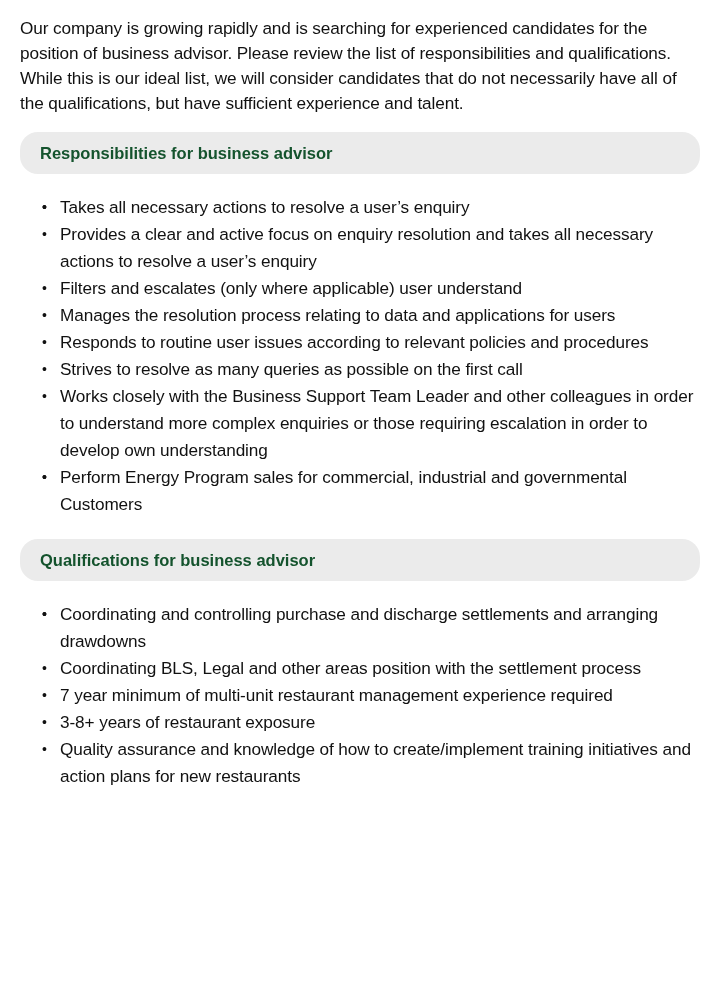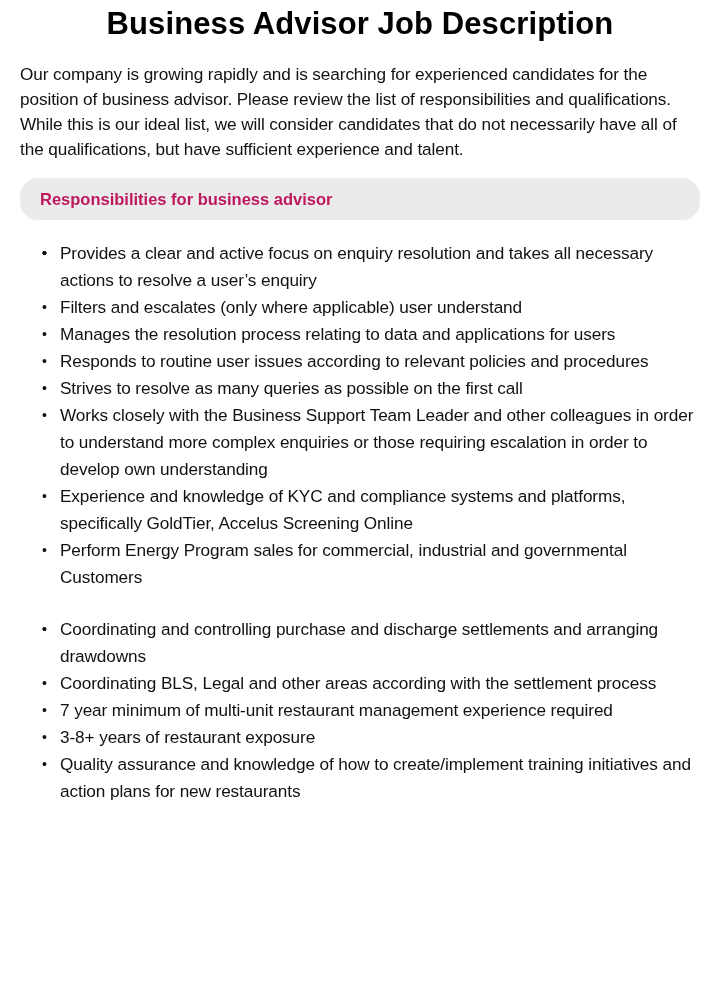--- a/index.html
+++ b/index.html
@@ -29,21 +29,21 @@
       letter-spacing: -0.1px;
     }
     .section-header {
       margin-top: 16px;
       background: #ebebeb;
       height: 42px;
       line-height: 42px;
       padding-left: 20px;
       font-size: 16.5px;
       font-weight: bold;
-      color: #be185d;
+      color: #14532d;
       border-radius: 18px;
     }
     ul.items {
       margin: 20px 0 0 0;
       padding: 0 0 0 40px;
       list-style: none;
     }
     ul.items li {
       position: relative;
       font-size: 17.2px;
@@ -56,44 +56,44 @@
       top: 0;
       font-size: 14px;
       line-height: 27px;
     }
     .section-gap { height: 5px; }
   </style>
 </head>
 <body>
 
 <div class="page">
-  <h1>Business Advisor Job Description</h1>
   <p class="intro">Our company is growing rapidly and is searching for experienced candidates for the position of business advisor. Please review the list of responsibilities and qualifications. While this is our ideal list, we will consider candidates that do not necessarily have all of the qualifications, but have sufficient experience and talent.</p>
 
   <div>
     <div class="section-header">Responsibilities for business advisor</div>
     <ul class="items">
       <li><span class="bullet">•</span></li>
-      <li><span class="bullet">•</span></li>
+      <li><span class="bullet">•</span><span>Takes all necessary actions to resolve a user’s enquiry</span></li>
       <li><span class="bullet">•</span><span>Provides a clear and active focus on enquiry resolution and takes all necessary actions to resolve a user’s enquiry</span></li>
       <li><span class="bullet">•</span><span>Filters and escalates (only where applicable) user understand</span></li>
       <li><span class="bullet">•</span><span>Manages the resolution process relating to data and applications for users</span></li>
       <li><span class="bullet">•</span><span>Responds to routine user issues according to relevant policies and procedures</span></li>
       <li><span class="bullet">•</span><span>Strives to resolve as many queries as possible on the first call</span></li>
       <li><span class="bullet">•</span><span>Works closely with the Business Support Team Leader and other colleagues in order to understand more complex enquiries or those requiring escalation in order to develop own understanding</span></li>
-      <li><span class="bullet">•</span><span>Experience and knowledge of KYC and compliance systems and platforms, specifically GoldTier, Accelus Screening Online</span></li>
+      <li><span class="bullet">•</span></li>
       <li><span class="bullet">•</span><span>Perform Energy Program sales for commercial, industrial and governmental Customers</span></li>
     </ul>
   </div>
 
   <div class="section-gap"></div>
 
   <div>
+    <div class="section-header">Qualifications for business advisor</div>
     <ul class="items">
       <li><span class="bullet">•</span></li>
       <li><span class="bullet">•</span><span>Coordinating and controlling purchase and discharge settlements and arranging drawdowns</span></li>
-      <li><span class="bullet">•</span><span>Coordinating BLS, Legal and other areas according with the settlement process</span></li>
+      <li><span class="bullet">•</span><span>Coordinating BLS, Legal and other areas position with the settlement process</span></li>
       <li><span class="bullet">•</span><span>7 year minimum of multi-unit restaurant management experience required</span></li>
       <li><span class="bullet">•</span><span>3-8+ years of restaurant exposure</span></li>
       <li><span class="bullet">•</span><span>Quality assurance and knowledge of how to create/implement training initiatives and action plans for new restaurants</span></li>
     </ul>
   </div>
 </div>
 
 </body></html>

